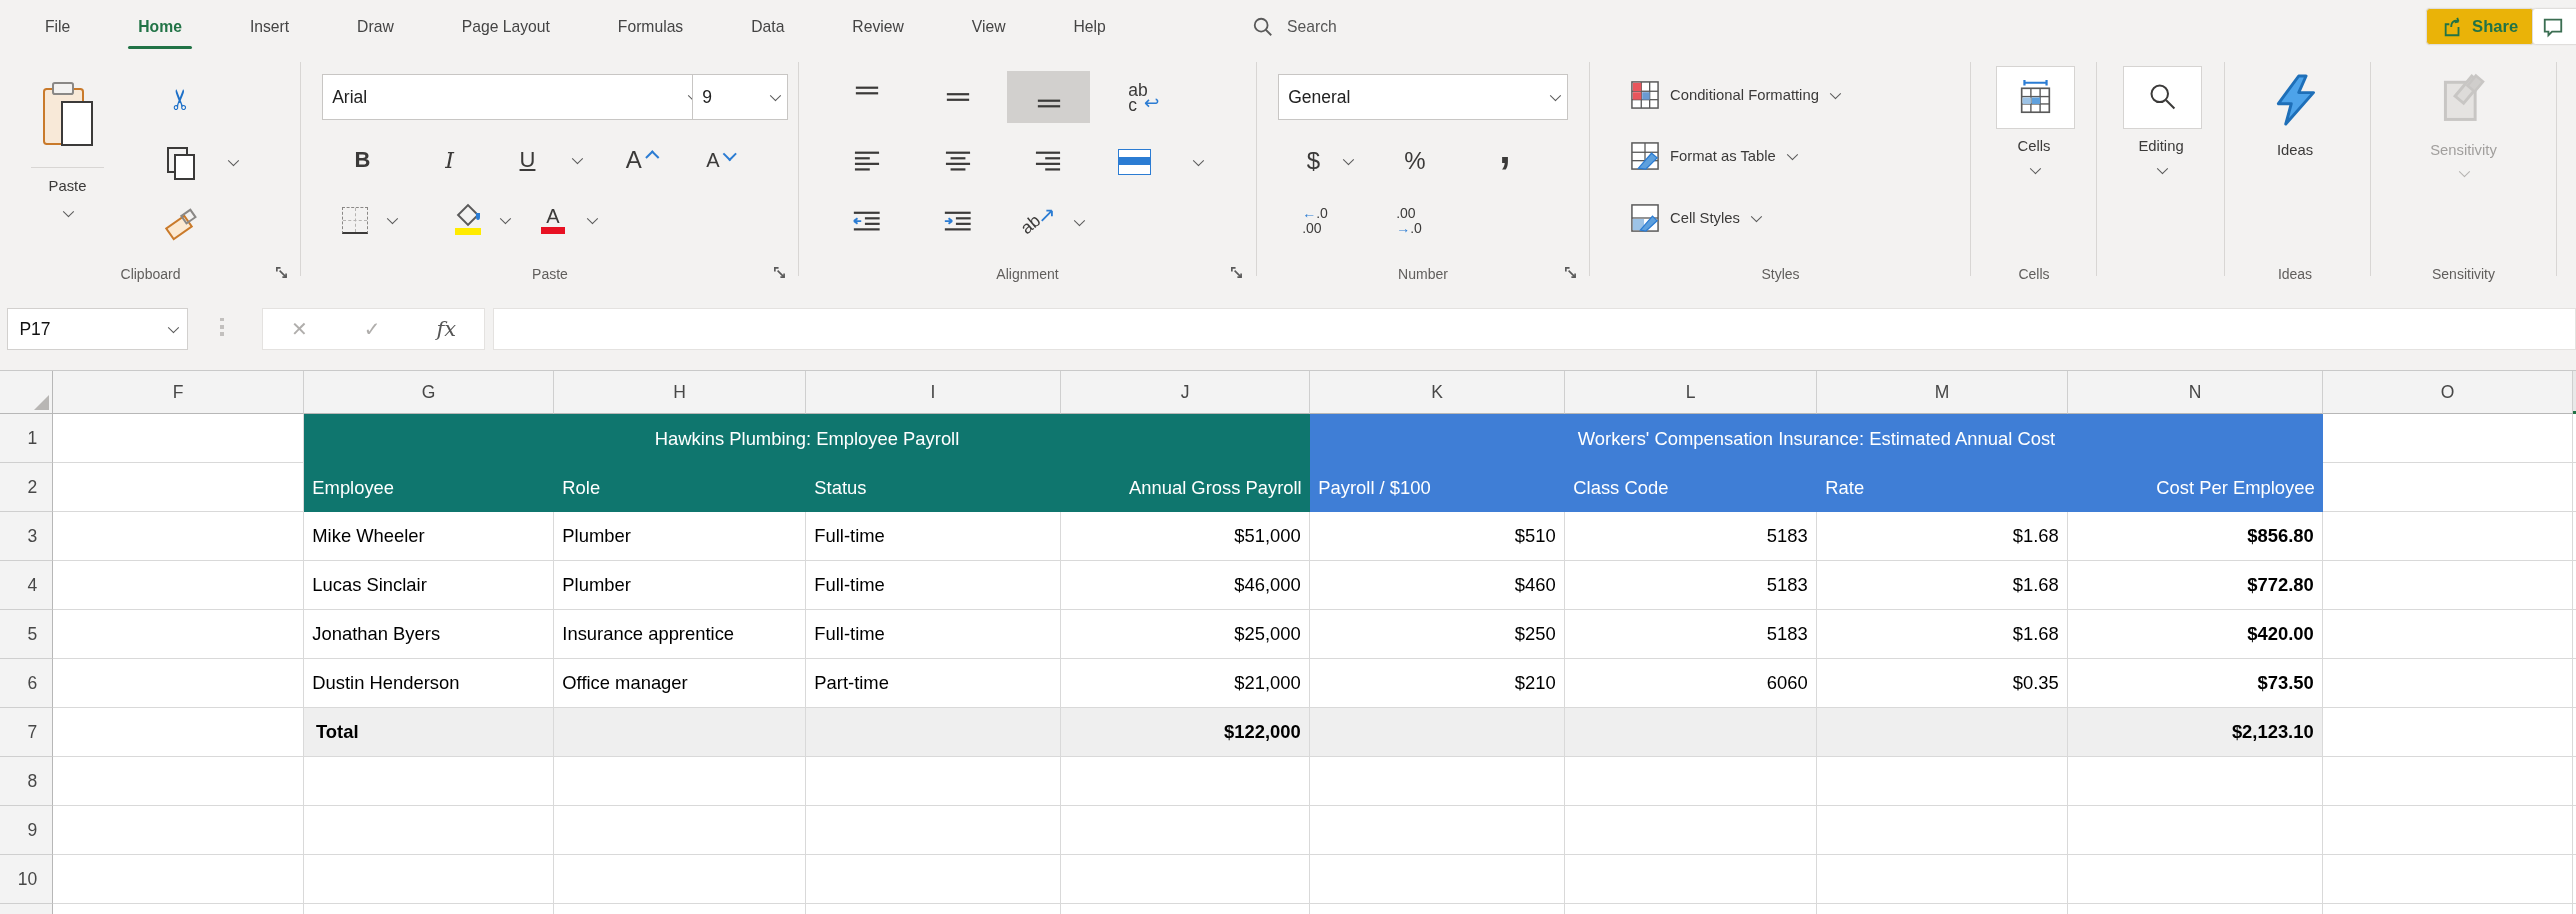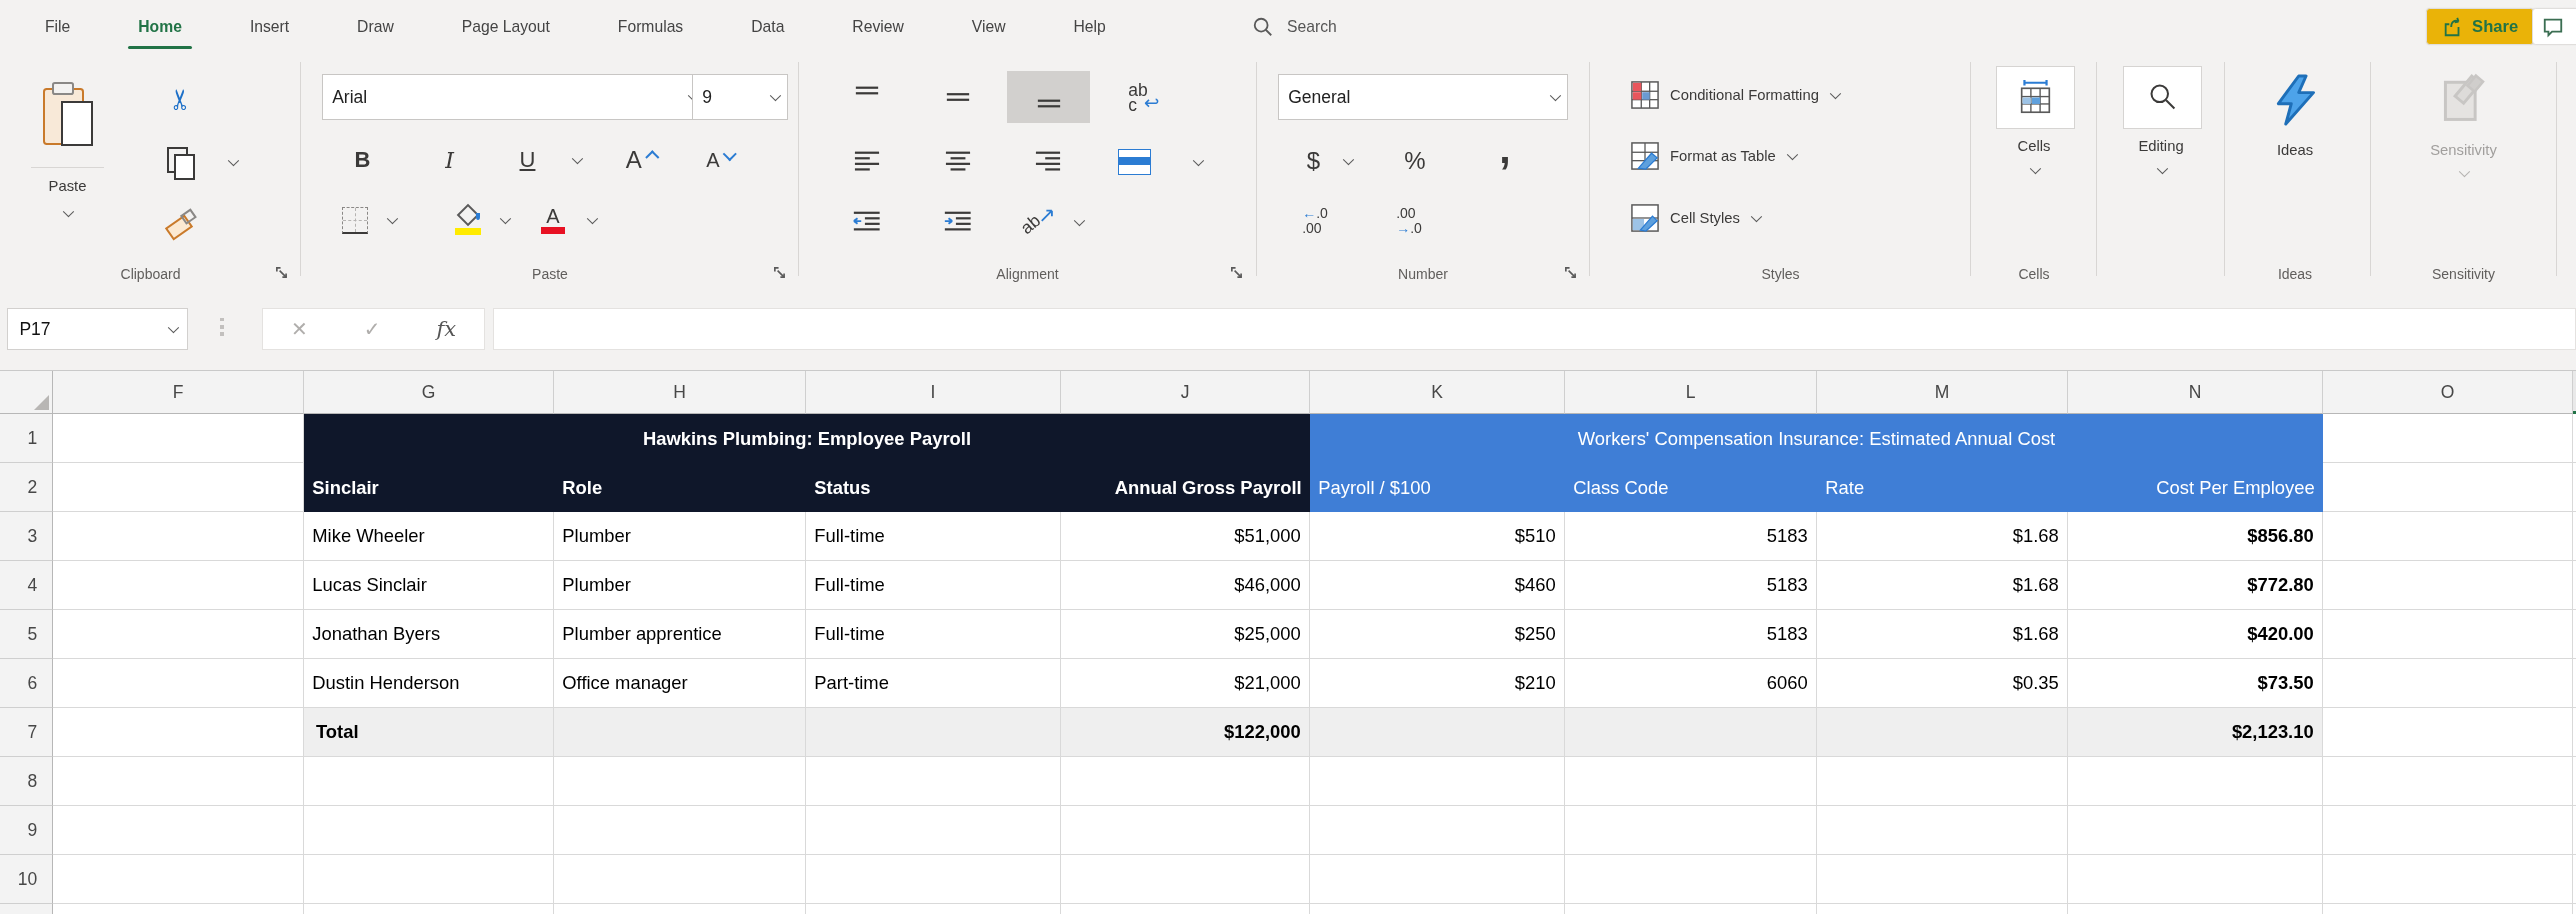--- a/index.html
+++ b/index.html
@@ -46,21 +46,21 @@
     grid-template-columns:53px 251px 250px 252px 255px 249px 255px 252px 251px 255px 250px 5.5px;
     grid-template-rows:43px repeat(10,49px) 11px;}
   .col-h{background:#f3f3f3;border-right:0.9px solid #cfcfcf;border-bottom:0.9px solid #b7b7b7;display:flex;align-items:center;justify-content:center;font-size:17.5px;color:#474747;box-sizing:border-box;}
   .col-h.p-head{background:#e9e9e9;border-bottom:3.7px solid #217346;border-right:none;}
   .row-h{background:#f3f3f3;border-right:0.9px solid #b7b7b7;border-bottom:0.9px solid #cfcfcf;display:flex;align-items:center;justify-content:flex-end;padding-right:14.8px;font-size:17.5px;color:#474747;box-sizing:border-box;}
   .corner{background:#f3f3f3;border-right:0.9px solid #b7b7b7;border-bottom:0.9px solid #b7b7b7;position:relative;box-sizing:border-box;}
   .corner .tri{position:absolute;right:2.8px;bottom:2.8px;width:0;height:0;border-left:15.7px solid transparent;border-bottom:15.7px solid #b8b6b4;}
   .s-cell{background:#fff;border-right:0.9px solid #d9d9d9;border-bottom:0.9px solid #d9d9d9;display:flex;align-items:center;padding:0 8.3px;font-size:18.4px;color:#000;white-space:nowrap;overflow:hidden;box-sizing:border-box;}
   .s-cell.right{justify-content:flex-end;}
   .s-cell.bold{font-weight:bold;}
-  .s-cell.blue-dark{background:#0f172a;border-right:none;border-bottom:none;color:#fff;font-weight:bold;}
+  .s-cell.blue-dark{background:#0f766e;border-right:none;border-bottom:none;color:#fff;}
   .s-cell.blue-light{background:#3f7ed6;border-right:none;border-bottom:none;color:#fff;}
   .s-cell.title{justify-content:center;}
   .s-cell.gray{background:#efefef;padding-left:12px;}
   .s-cell.p-col{border-right:none;}
 
   svg{display:block;}
 </style>
 </head>
 <body>
 
@@ -503,21 +503,21 @@
 
     <div class="row-h">1</div>
     <div class="s-cell"></div>
     <div class="s-cell blue-dark title" style="grid-column:span 4">Hawkins Plumbing: Employee Payroll</div>
     <div class="s-cell blue-light title" style="grid-column:span 4">Workers' Compensation Insurance: Estimated Annual Cost</div>
     <div class="s-cell"></div>
     <div class="s-cell p-col"></div>
 
     <div class="row-h">2</div>
     <div class="s-cell"></div>
-    <div class="s-cell blue-dark">Sinclair</div>
+    <div class="s-cell blue-dark">Employee</div>
     <div class="s-cell blue-dark">Role</div>
     <div class="s-cell blue-dark">Status</div>
     <div class="s-cell blue-dark right">Annual Gross Payroll</div>
     <div class="s-cell blue-light">Payroll / $100</div>
     <div class="s-cell blue-light">Class Code</div>
     <div class="s-cell blue-light">Rate</div>
     <div class="s-cell blue-light right">Cost Per Employee</div>
     <div class="s-cell"></div>
     <div class="s-cell p-col"></div>
 
@@ -543,21 +543,21 @@
     <div class="s-cell right">$460</div>
     <div class="s-cell right">5183</div>
     <div class="s-cell right">$1.68</div>
     <div class="s-cell right bold">$772.80</div>
     <div class="s-cell"></div>
     <div class="s-cell p-col"></div>
 
     <div class="row-h">5</div>
     <div class="s-cell"></div>
     <div class="s-cell">Jonathan Byers</div>
-    <div class="s-cell">Plumber apprentice</div>
+    <div class="s-cell">Insurance apprentice</div>
     <div class="s-cell">Full-time</div>
     <div class="s-cell right">$25,000</div>
     <div class="s-cell right">$250</div>
     <div class="s-cell right">5183</div>
     <div class="s-cell right">$1.68</div>
     <div class="s-cell right bold">$420.00</div>
     <div class="s-cell"></div>
     <div class="s-cell p-col"></div>
 
     <div class="row-h">6</div>

